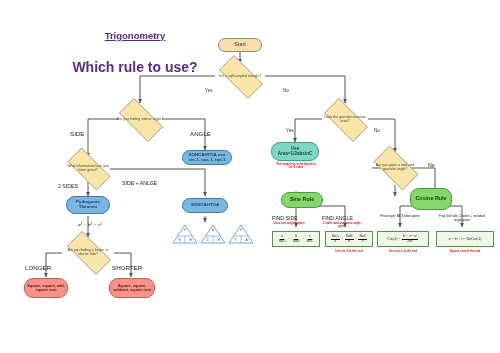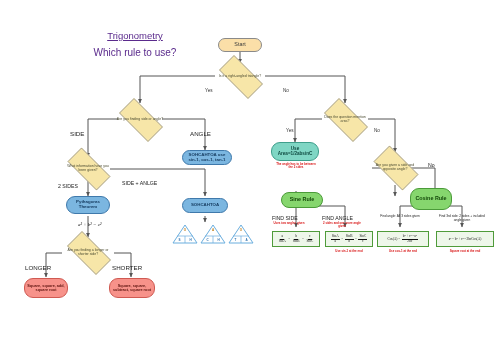--- a/index.html
+++ b/index.html
@@ -8,23 +8,23 @@
     font-family:"Liberation Sans",sans-serif;
     -webkit-font-smoothing:antialiased;
   }
   #stage{position:relative;width:500px;height:353px;}
   svg.lines{position:absolute;left:0;top:0;width:500px;height:353px;pointer-events:none;}
 
   .node{position:absolute;box-sizing:border-box;display:flex;align-items:center;
         justify-content:center;text-align:center;line-height:1.05;}
 
   
-  .title{position:absolute;color:#5a2a8c;font-weight:normal;text-align:center;}
+  .title{position:absolute;color:#5a2a8c;font-weight:bold;text-align:center;}
   .title .t1{font-size:9.5px;text-decoration:underline;display:block;}
-  .title .t2{font-size:10px;display:block;margin-top:6px;}
+  .title .t2{font-size:14px;display:block;margin-top:18px;}
 
   
   .term{background:#fbdfa8;border:1px solid #8a8a8a;border-radius:7px;
         font-size:5.4px;color:#3a3a3a;}
 
   
   .diamond{position:absolute;}
   .diamond .dshape{position:absolute;left:0;top:0;width:100%;height:100%;
         background:#f7e6a8;border:1px solid #8a8a8a;
         transform:rotate(45deg) scale(.706);}

